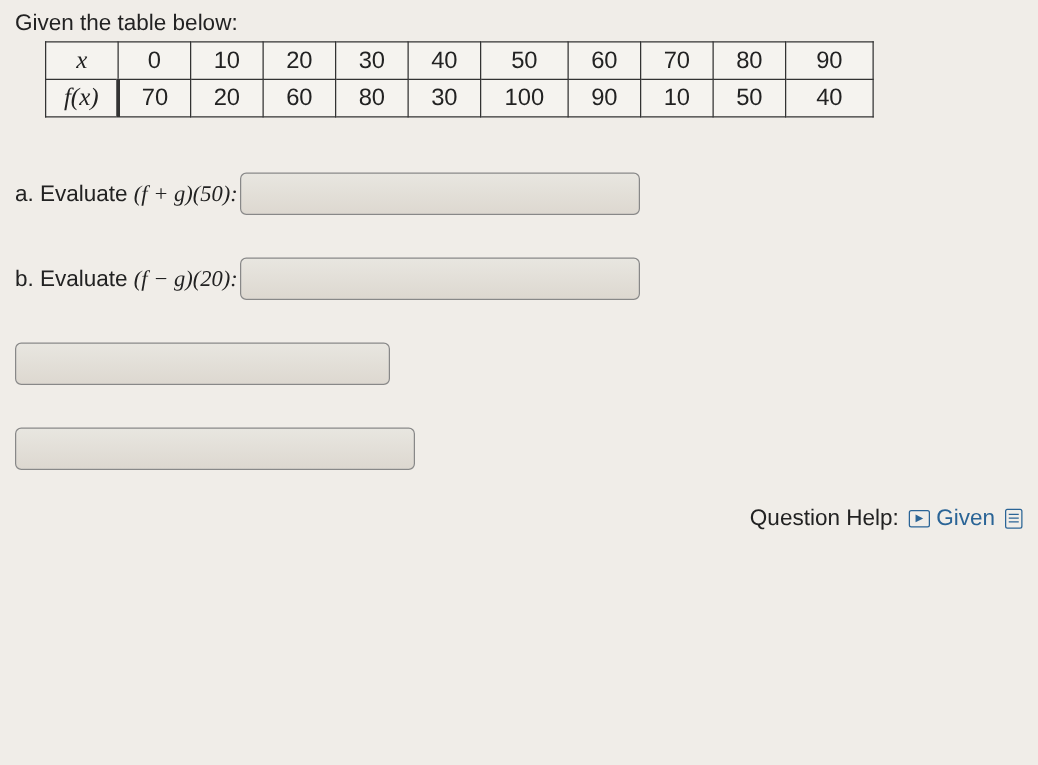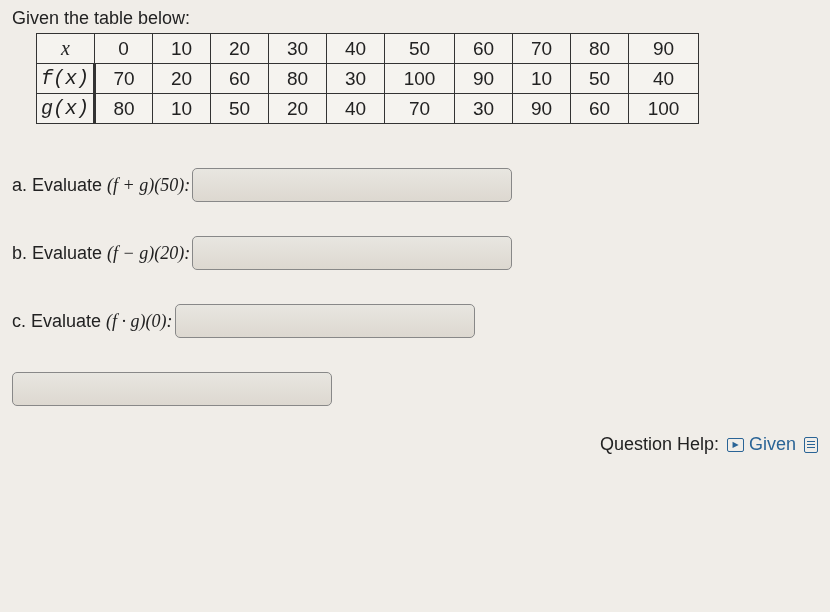--- a/index.html
+++ b/index.html
@@ -31,21 +31,21 @@
       height: 30px;
       font-size: 19px;
     }
     td.header-cell {
       font-style: italic;
       font-family: "Times New Roman", serif;
       font-size: 20px;
     }
     td.fn-cell {
       font-style: italic;
-      font-family: Liberation Mono, monospace;
+      font-family: Liberation Serif, serif;
       font-size: 20px;
       border-right: 3px solid #333;
     }
     td.wide {
       min-width: 70px;
     }
     .qrow {
       margin-top: 34px;
       display: flex;
       align-items: center;
@@ -173,33 +173,20 @@
     <td>20</td>
     <td>60</td>
     <td>80</td>
     <td>30</td>
     <td class="wide">100</td>
     <td>90</td>
     <td>10</td>
     <td>50</td>
     <td class="wide">40</td>
   </tr>
-  <tr>
-    <td class="fn-cell">g(x)</td>
-    <td>80</td>
-    <td>10</td>
-    <td>50</td>
-    <td>20</td>
-    <td>40</td>
-    <td class="wide">70</td>
-    <td>30</td>
-    <td>90</td>
-    <td>60</td>
-    <td class="wide">100</td>
-  </tr>
 </tbody>
   </table>
 
 <div class="qrow first">
   <span class="prompt">
     <span>a.</span>
     <span>Evaluate </span>
     <span class="math">(f + g)(50):</span>
   </span>
   <input class="answer" type="text" style="">
@@ -208,25 +195,20 @@
 <div class="qrow">
   <span class="prompt">
     <span>b.</span>
     <span>Evaluate </span>
     <span class="math">(f − g)(20):</span>
   </span>
   <input class="answer" type="text" style="">
 </div>
 
 <div class="qrow">
-  <span class="prompt">
-    <span>c.</span>
-    <span>Evaluate </span>
-    <span class="math">(f · g)(0):</span>
-  </span>
   <input class="answer narrow" type="text" style="">
 </div>
 
 <div class="qrow">
   <input class="answer" type="text" style="">
 </div>
 
 <div class="help-row">
   <span>Question Help:</span>
   <span class="help-link">

